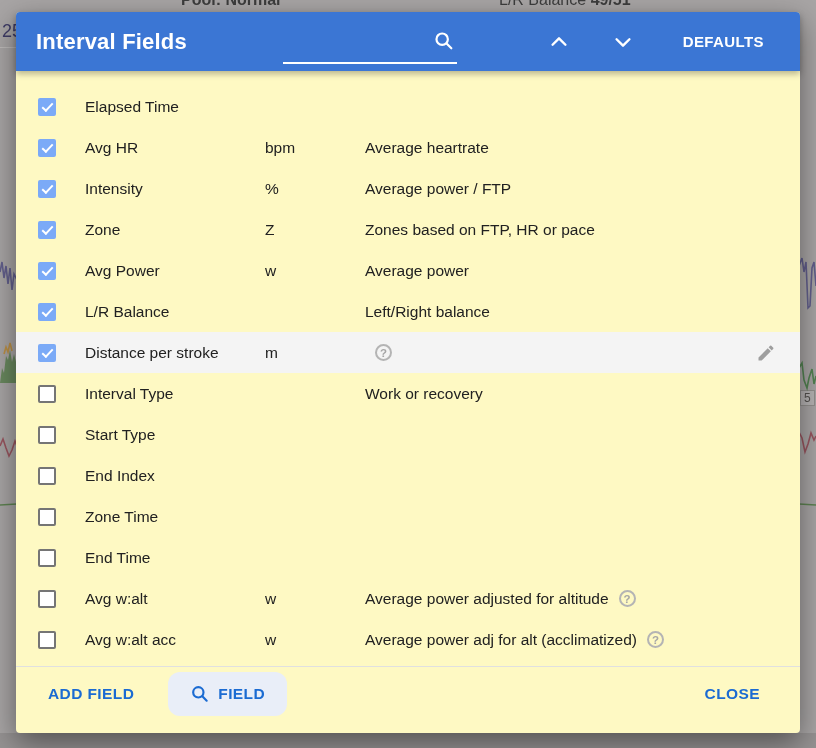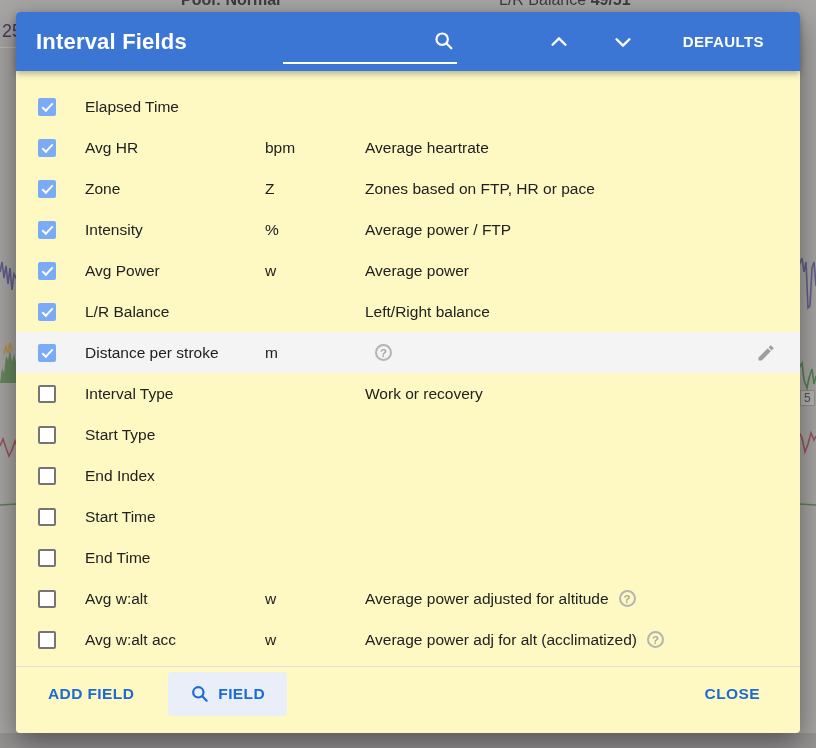--- a/index.html
+++ b/index.html
@@ -81,21 +81,21 @@
   .edit-slot svg { fill:#9e9e9e; width:20px; height:20px; }
 
   
   .modal-footer {
     height:67px; flex:none; border-top:1px solid #e0e0e0;
     display:flex; align-items:center; padding:0 40px 12px 32px;
   }
   .text-btn { background:transparent; border:none; cursor:pointer; font-family:inherit;
               color:#1b6bd2; font-size:15.5px; font-weight:600; letter-spacing:.4px; padding:6px 0; }
   .field-btn {
-    margin-left:34px; background:#e9eef8; border:none; border-radius:4px; cursor:pointer;
+    margin-left:34px; background:#e9eef8; border:none; border-radius:12px; cursor:pointer;
     height:44px; padding:0 22px; display:flex; align-items:center; gap:8px;
     color:#1b6bd2; font-size:15.5px; font-weight:600; letter-spacing:.4px; font-family:inherit;
   }
   .close-btn { margin-left:auto;text-align:center; }
 </style>
 </head>
 <body>
 
 <div class="backdrop-text bd-top-left"><b>Pool: Normal</b></div>
 <div class="backdrop-text bd-top-right">
@@ -169,37 +169,37 @@
     <span class="cell desc">
 
       <span class="desc-text">Average heartrate</span>
 
     </span>
 
   </div>
 
   <div class="row">
     <span class="checkbox checked"></span>
+    <span class="cell label">Intensity</span>
+    <span class="cell unit">%</span>
+    <span class="cell desc">
+
+      <span class="desc-text">Average power / FTP</span>
+
+    </span>
+
+  </div>
+
+  <div class="row">
+    <span class="checkbox checked"></span>
     <span class="cell label">Zone</span>
     <span class="cell unit">Z</span>
     <span class="cell desc">
 
       <span class="desc-text">Zones based on FTP, HR or pace</span>
-
-    </span>
-
-  </div>
-
-  <div class="row">
-    <span class="checkbox checked"></span>
-    <span class="cell label">Intensity</span>
-    <span class="cell unit">%</span>
-    <span class="cell desc">
-
-      <span class="desc-text">Average power / FTP</span>
 
     </span>
 
   </div>
 
   <div class="row">
     <span class="checkbox checked"></span>
     <span class="cell label">Avg Power</span>
     <span class="cell unit">w</span>
     <span class="cell desc">
@@ -269,21 +269,21 @@
     <span class="cell desc">
 
       <span class="desc-text"></span>
 
     </span>
 
   </div>
 
   <div class="row">
     <span class="checkbox"></span>
-    <span class="cell label">Start Time</span>
+    <span class="cell label">Zone Time</span>
     <span class="cell unit"></span>
     <span class="cell desc">
 
       <span class="desc-text"></span>
 
     </span>
 
   </div>
 
   <div class="row">

